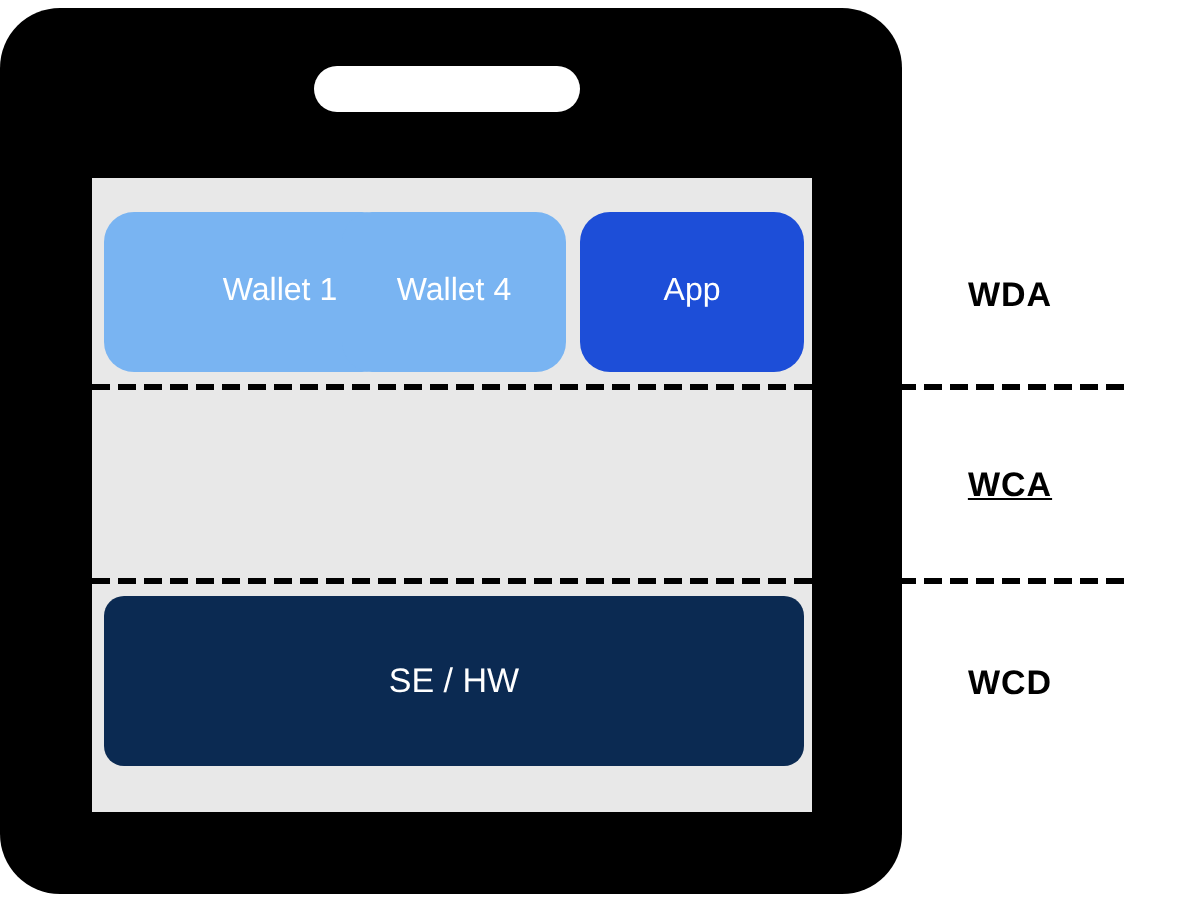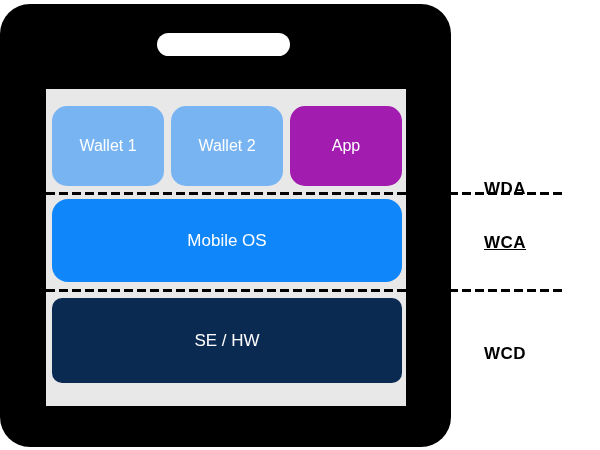--- a/index.html
+++ b/index.html
@@ -48,21 +48,21 @@
     justify-content: center;
     color: #ffffff;
   }
   .wallet-box {
     top: 17px;
     width: 112px;
     height: 80px;
     border-radius: 15px;
     font-size: 16px;
   }
-  .wallet-1 { left: 6px; }
+  .wallet-1 { left: 6px; padding-left: 32px; }
   .wallet-2 { left: 125px; }
   .app-box  { left: 244px; }
   .os-box {
     left: 6px;
     top: 110px;
     width: 350px;
     height: 83px;
     border-radius: 16px;
     font-size: 17px;
   }
@@ -86,38 +86,37 @@
   .annotation {
     position: absolute;
     left: 455px;
     width: 100px;
     text-align: center;
     font-size: 17px;
     font-weight: bold;
     letter-spacing: 0.5px;
     color: #000000;
   }
-  .annotation-wda { top: 138px; margin-top: 41px; }
+  .annotation-wda { top: 138px; }
   .annotation-wca { top: 233px; text-decoration: underline; }
-  .annotation-wcd { top: 332px; margin-top: 12px; }
+  .annotation-wcd { top: 332px; }
 </style>
 </head>
 <body>
 
 <div class="canvas">
 
   <div class="device" style="background-color: rgb(0, 0, 0);">
     <div class="speaker" style="background-color: rgb(255, 255, 255);"></div>
 
     <div class="screen" style="background-color: rgb(232, 232, 232);">
       <div class="box wallet-box wallet-1" style="background-color: rgb(121, 180, 242);">Wallet 1</div>
-      <div class="box wallet-box wallet-2" style="background-color: rgb(121, 180, 242);">Wallet 2</div>
-      <div class="box wallet-box app-box" style="background-color: #a21caf;">App</div>
+      <div class="box wallet-box wallet-2" style="background-color: rgb(121, 180, 242);">Wallet 4</div>
+      <div class="box wallet-box app-box" style="background-color: #1d4ed8;">App</div>
 
-      <div class="box os-box" style="background-color: rgb(16, 134, 251);">Mobile OS</div>
 
       <div class="box hw-box" style="background-color: rgb(11, 42, 82); border-radius: 10px;">SE / HW</div>
     </div>
   </div>
 
   <div class="dashline dashline-1"></div>
   <div class="dashline dashline-2"></div>
 
   <div class="annotation annotation-wda">WDA</div>
   <div class="annotation annotation-wca">WCA</div>

